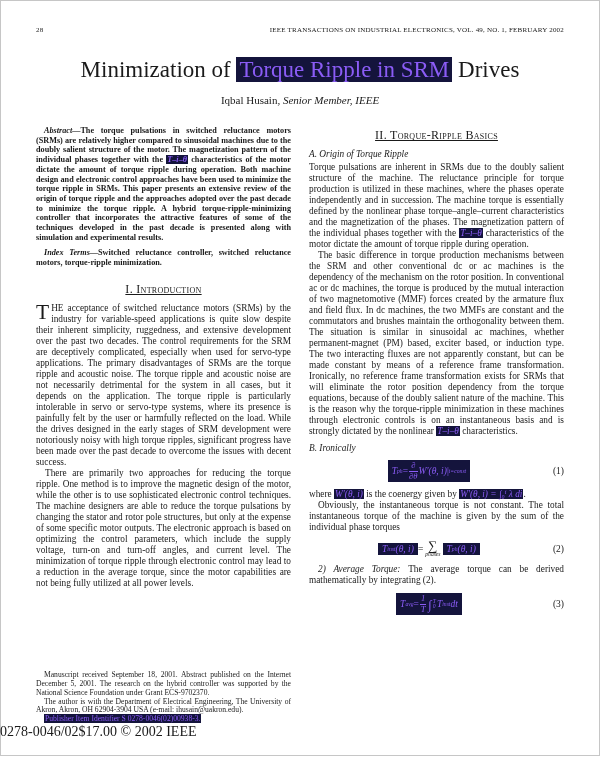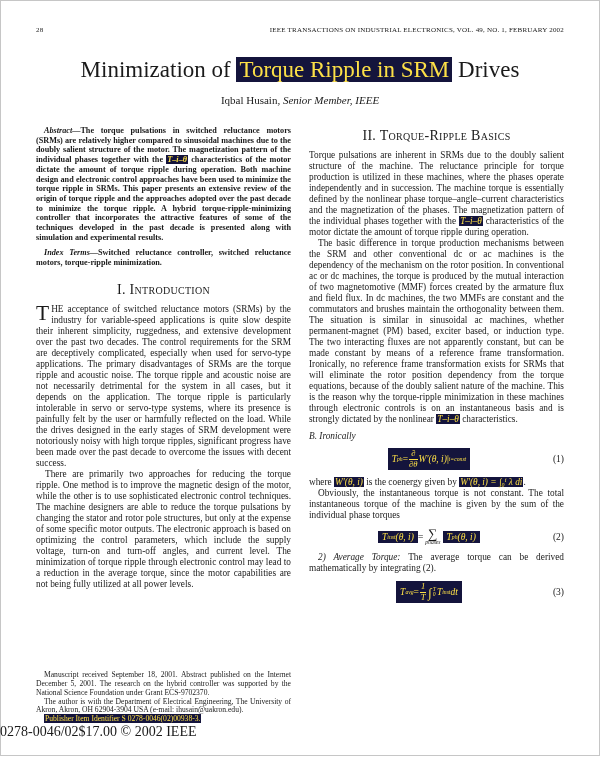--- a/index.html
+++ b/index.html
@@ -24,21 +24,21 @@
     font-size: 7px;
     letter-spacing: 0.2px;
   }
   .title {
     text-align: center;
     font-size: 23px;
     font-weight: normal;
     margin: 22px 28px 0 28px;
     line-height: 27px;
   }
-  .hl { background: #14143c; color: #fde047; padding: 0 1px; }
+  .hl { background: #14143c; color: #8b5cf6; padding: 0 1px; }
   .title .hl { padding: 0 3px; }
   .byline { text-align: center; font-size: 11px; margin-top: 11px; }
   .it { font-style: italic; }
   .columns {
     display: flex;
     gap: 18px;
     padding: 0 36px;
     margin-top: 20px;
     height: 612px;
     overflow: hidden;
@@ -50,24 +50,25 @@
     line-height: 9.7px;
     font-weight: bold;
     text-align: justify;
     text-indent: 8px;
     margin: 0 0 6px 0;
   }
   .ab-label { font-style: italic; }
   .sec-heading {
     font-variant: small-caps;
     font-weight: normal;
-    font-size: 14px;
+    font-size: 12px;
     text-align: center;
     letter-spacing: 0.3px;
     margin: 8px 0 6px 0;
+    text-decoration: underline;
   }
   .sub-heading {
     font-style: italic;
     font-weight: normal;
     font-size: 9.3px;
     margin: 6px 0 3px 0;
   }
   .body-p {
     font-size: 9.3px;
     line-height: 11px;
@@ -156,20 +157,21 @@
         <p class="fn">The author is with the Department of Electrical Engineering, The University of Akron, Akron, OH 62904-3904 USA (e-mail: ihusain@uakron.edu).</p>
         <p class="fn"><span class="hl">Publisher Item Identifier S 0278-0046(02)00938-3.</span></p>
       </div>
 
     </div>
 
     <div class="col col-right">
 
       <h2 class="sec-heading" style="margin-top:2px;">II. Torque-Ripple Basics</h2>
 
+      <h3 class="sub-heading">A. Origin of Torque Ripple</h3>
 
       <p class="body-p"><span>Torque pulsations are inherent in SRMs due to the doubly salient structure of the machine. The reluctance principle for torque production is utilized in these machines, where the phases operate independently and in succession. The machine torque is essentially defined by the nonlinear phase torque–angle–current characteristics and the magnetization of the phases. The magnetization pattern of the individual phases together with the </span><span class="hl eq-math">T–i–θ</span><span> characteristics of the motor dictate the amount of torque ripple during operation.</span></p>
 
       <p class="body-p indent"><span>The basic difference in torque production mechanisms between the SRM and other conventional dc or ac machines is the dependency of the mechanism on the rotor position. In conventional ac or dc machines, the torque is produced by the mutual interaction of two magnetomotive (MMF) forces created by the armature flux and field flux. In dc machines, the two MMFs are constant and the commutators and brushes maintain the orthogonality between them. The situation is similar in sinusoidal ac machines, whether permanent-magnet (PM) based, exciter based, or induction type. The two interacting fluxes are not apparently constant, but can be made constant by means of a reference frame transformation. Ironically, no reference frame transformation exists for SRMs that will eliminate the rotor position dependency from the torque equations, because of the doubly salient nature of the machine. This is the reason why the torque-ripple minimization in these machines through electronic controls is on an instantaneous basis and is strongly dictated by the nonlinear </span><span class="hl eq-math">T–i–θ</span><span> characteristics.</span></p>
 
       <h3 class="sub-heading">B. Ironically</h3>
 
 
       <div class="equation">
         <span class="eq-body">

